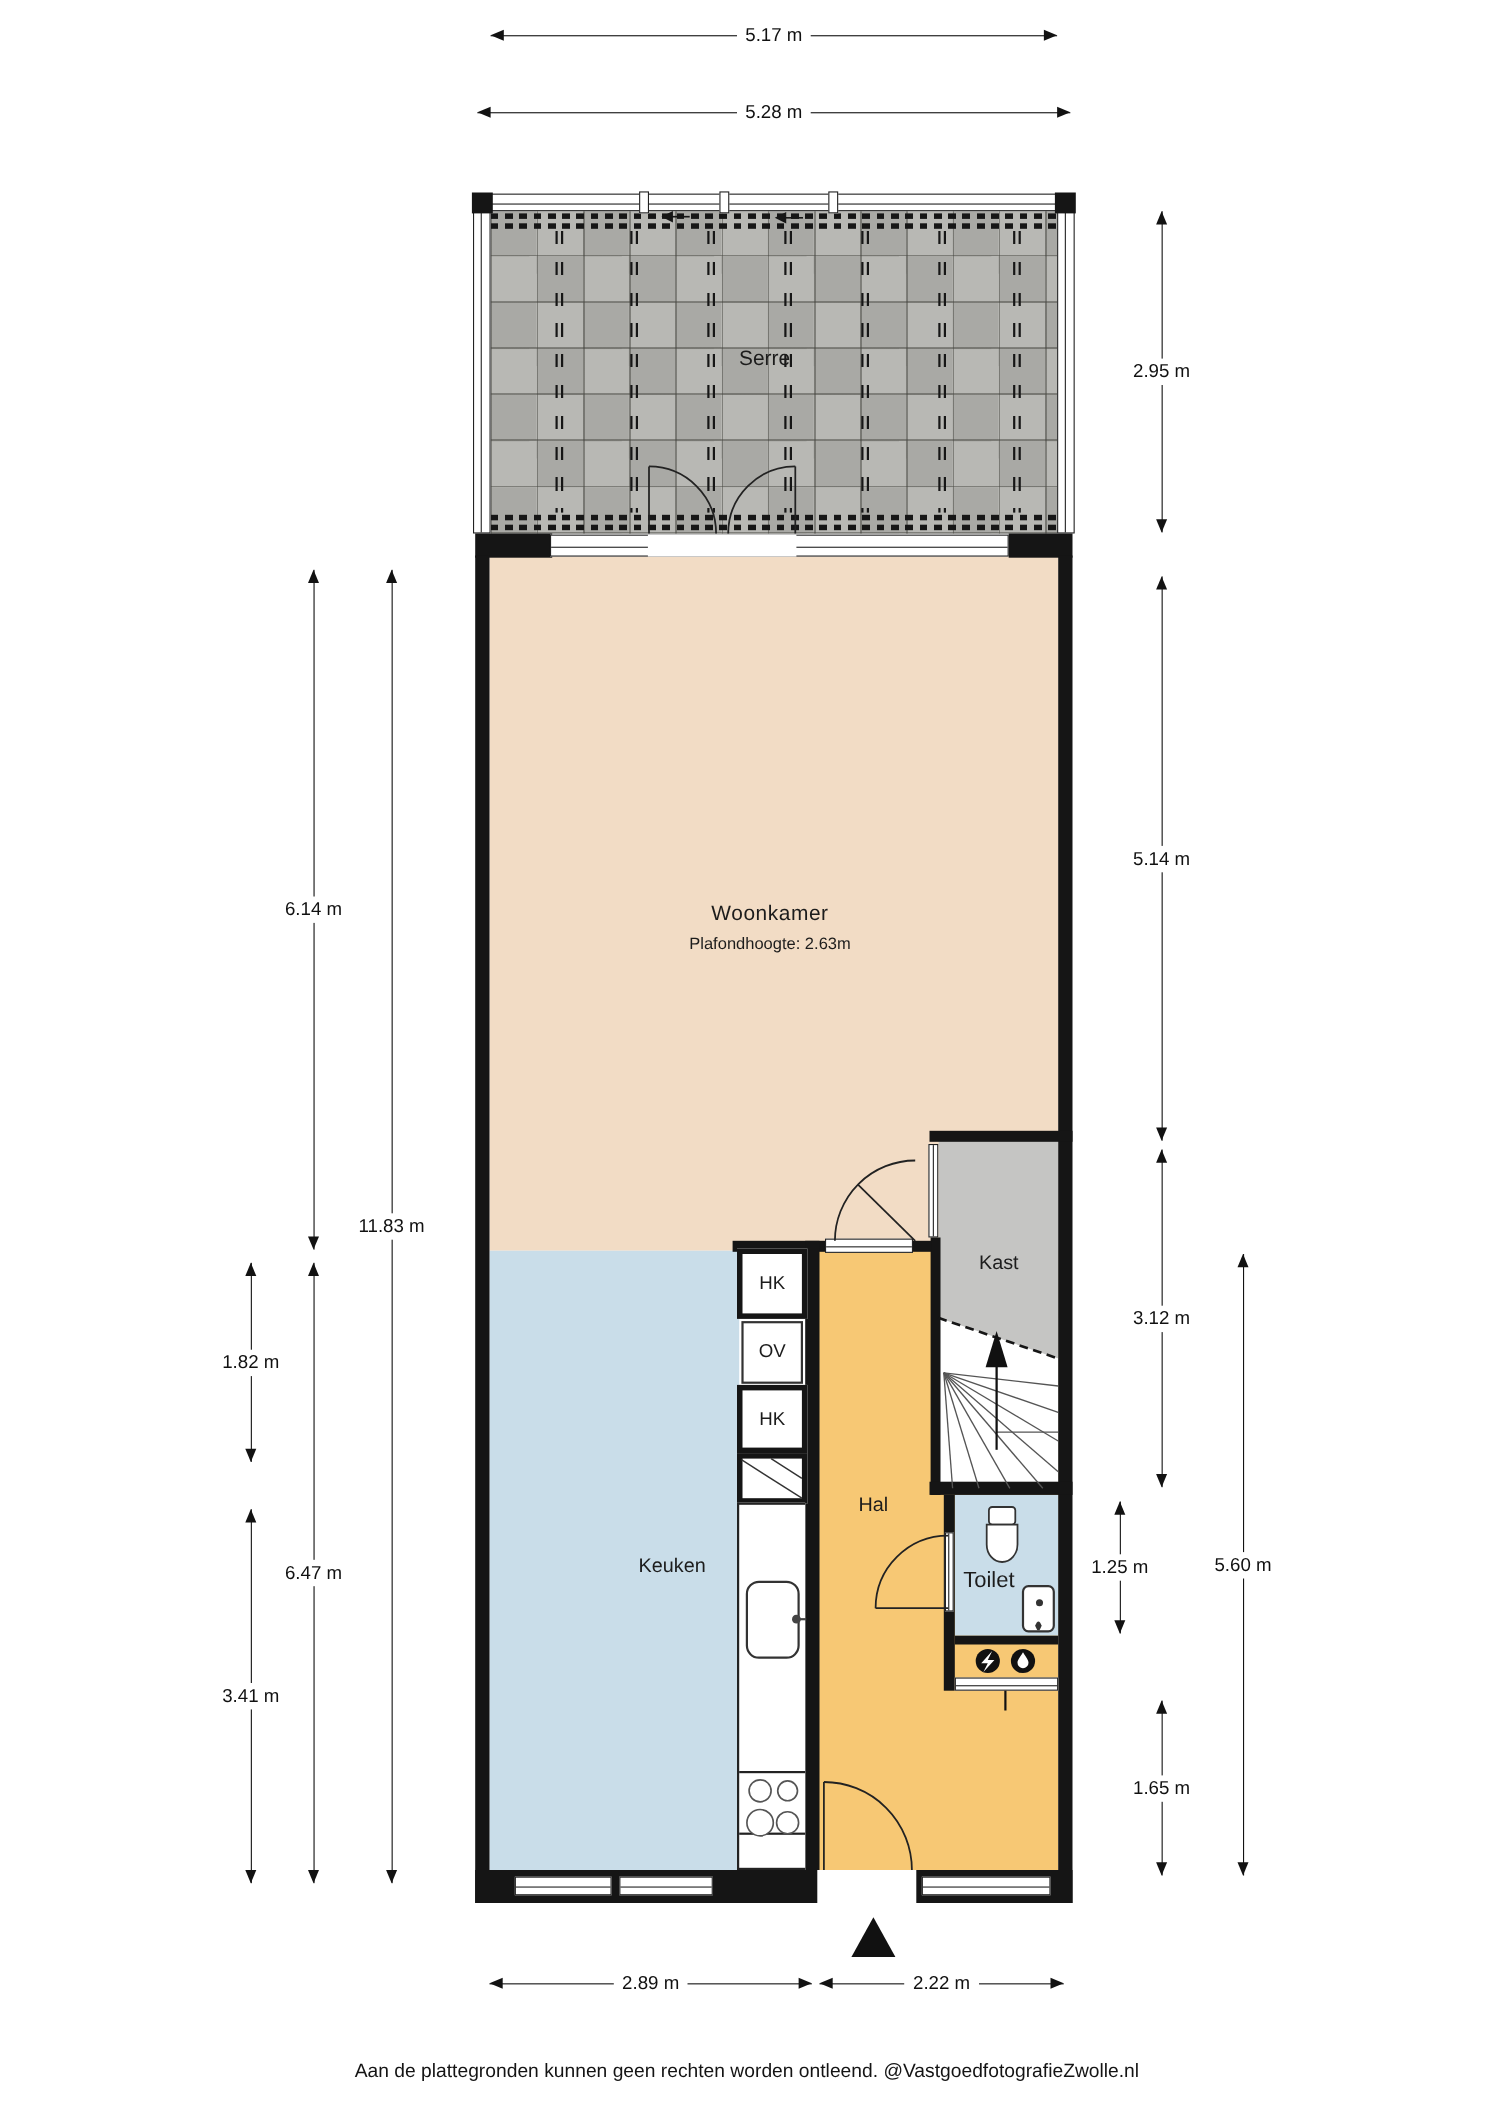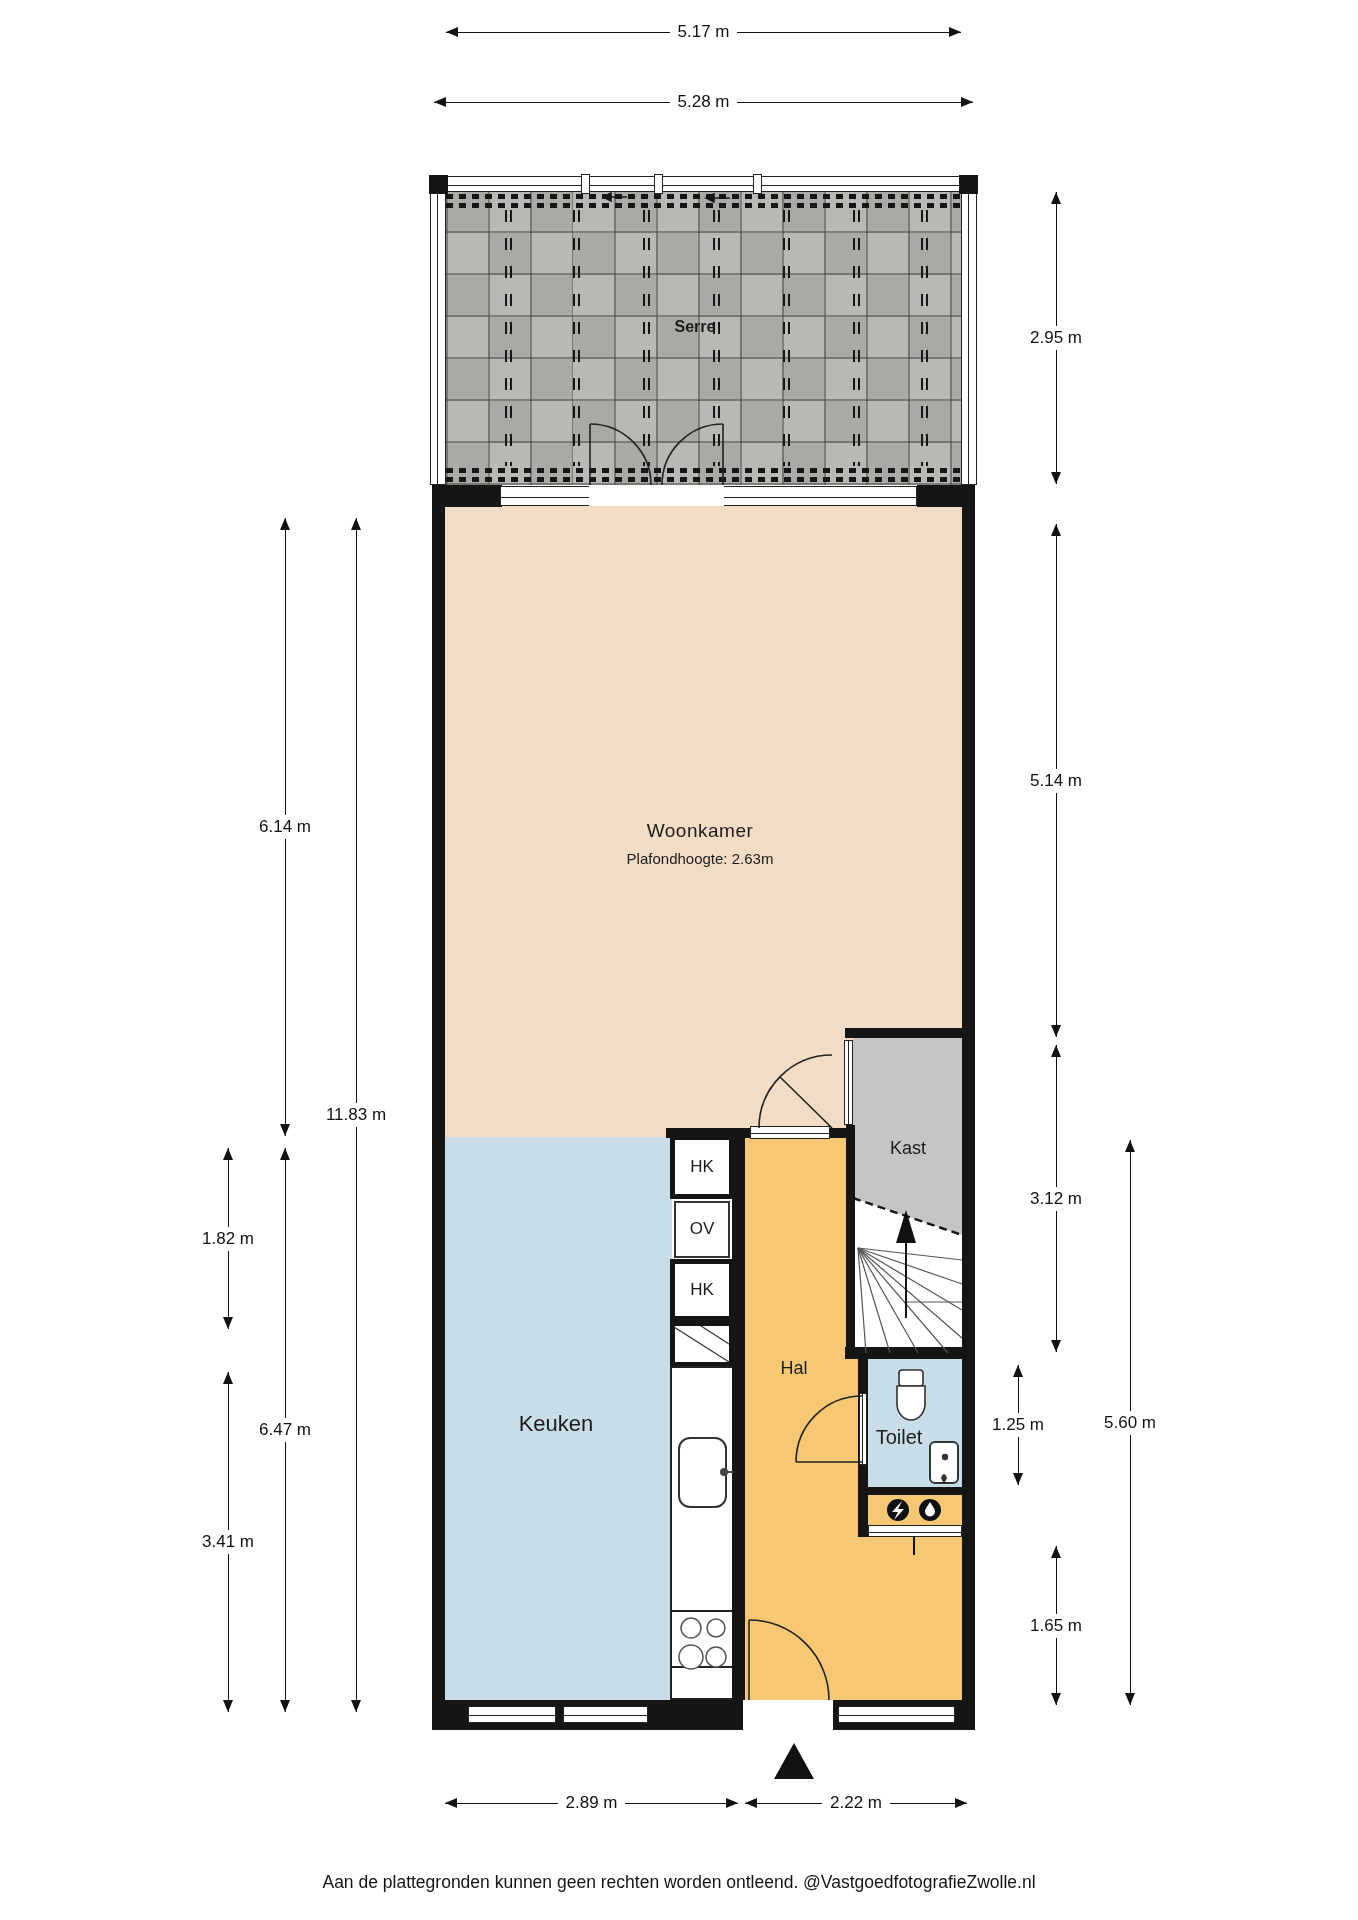--- a/index.html
+++ b/index.html
@@ -223,28 +223,28 @@
     <path d="M914,1537 L914,1555" stroke="#111" stroke-width="2"></path>
 
     <g stroke="#161616" stroke-width="1.5">
       <path d="M627,197 L605,197"></path>
         <polygon points="603,197 611,193 611,201" fill="#161616"></polygon>
       <path d="M730,198 L708,198"></path>
         <polygon points="706,198 714,194 714,202" fill="#161616"></polygon>
     </g>
   </svg>
 
-  <span class="lbl" style="left:695px;top:327px;font-size:16px;font-weight:bold;">Serre</span>
+  <span class="lbl" style="left:695px;top:327px;font-size:19px;">Serre</span>
   <span class="lbl" style="left:700px;top:831px;font-size:19px;letter-spacing:.5px;">Woonkamer</span>
   <span class="lbl" style="left:700px;top:858px;font-size:15px;">Plafondhoogte: 2.63m</span>
   <span class="lbl" style="left:908px;top:1148px;font-size:18px;">Kast</span>
   <span class="lbl" style="left:702px;top:1167px;font-size:17px;">HK</span>
   <span class="lbl" style="left:702px;top:1229px;font-size:17px;">OV</span>
   <span class="lbl" style="left:702px;top:1290px;font-size:17px;">HK</span>
-  <span class="lbl" style="left:556px;top:1424px;font-size:22px;text-align:right;">Keuken</span>
+  <span class="lbl" style="left:611px;top:1424px;font-size:18px;text-align:right;">Keuken</span>
   <span class="lbl" style="left:794px;top:1368px;font-size:18px;">Hal</span>
   <span class="lbl" style="left:899px;top:1437px;font-size:20px;">Toilet</span>
 
   <div class="dimh" style="left:446px;top:32px;width:515px;">
     <span class="dimlab">5.17 m</span>
     </div>
   <div class="dimh" style="left:434px;top:102px;width:539px;">
     <span class="dimlab">5.28 m</span>
     </div>
 

